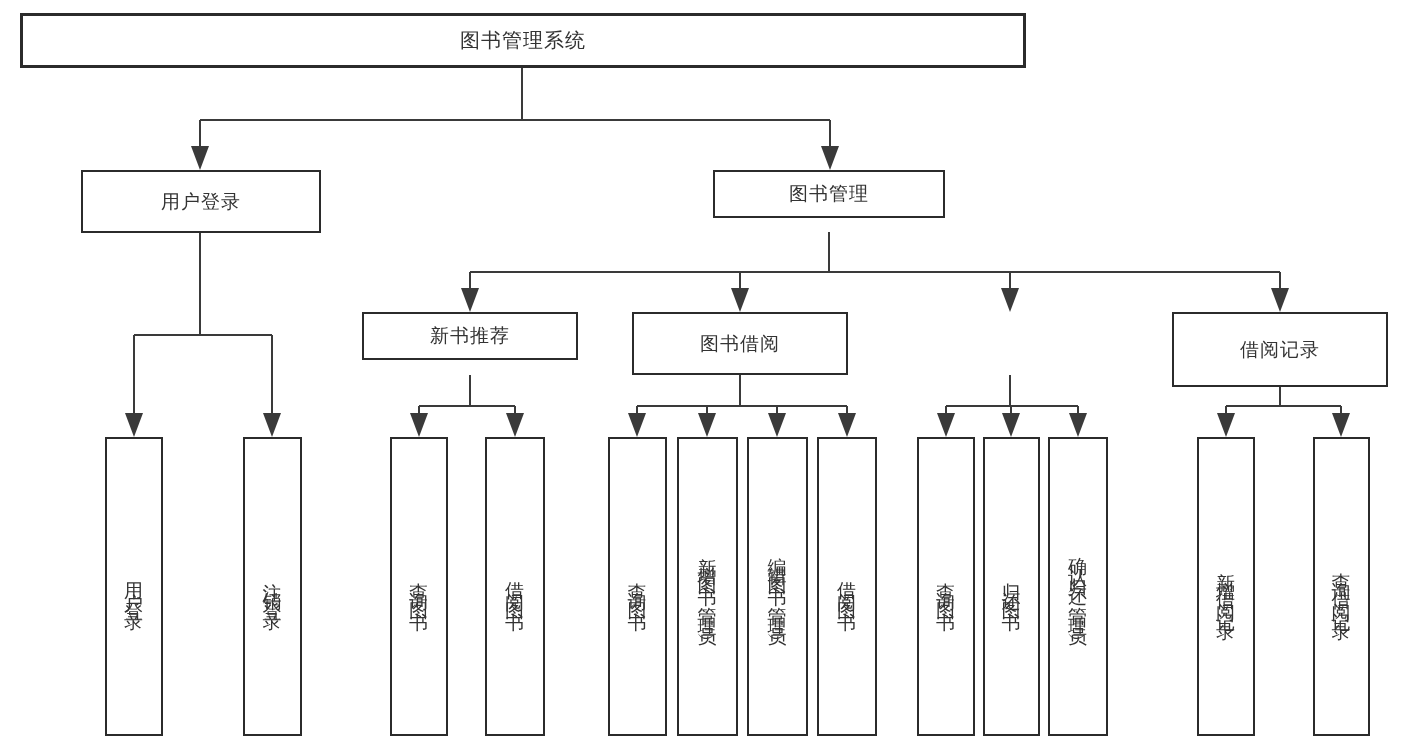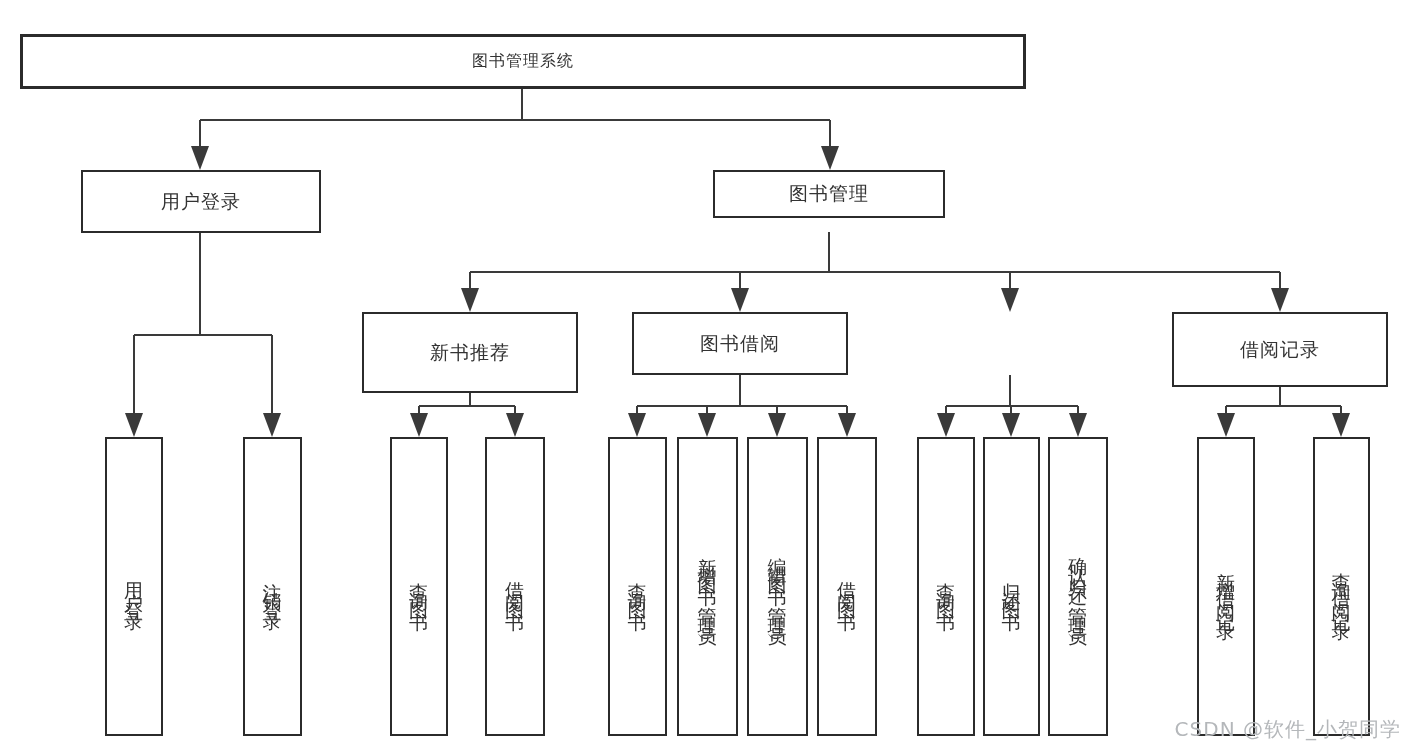--- a/index.html
+++ b/index.html
@@ -6,21 +6,21 @@
   .canvas {
     position:relative; width:1405px; height:747px; background:#ffffff;
     font-family:"DejaVu Sans","Liberation Sans",sans-serif; color:#333333;
     overflow:hidden;
   }
   .box {
     position:absolute; box-sizing:border-box; background:#ffffff;
     border:2px solid #2b2b2b; display:flex; align-items:center; justify-content:center;
     font-size:19px; color:#333333; z-index:2; letter-spacing:1px;
   }
-  .root { border-width:3px; font-size:16px;margin-top:21px; }
+  .root { border-width:3px; font-size:20px; }
   .vbox span {
     writing-mode:vertical-lr; text-orientation:mixed;
     letter-spacing:10px; line-height:1; display:block;
   }
   .vline { position:absolute; width:2px; margin-left:-1px; background:#3a3a3a; z-index:1; }
   .hline { position:absolute; height:2px; margin-top:-1px; background:#3a3a3a; z-index:1; }
   .arr {
     position:absolute; width:0; height:0; margin-left:-9px; z-index:3;
     border-left:9px solid transparent; border-right:9px solid transparent;
     border-top:24px solid #3a3a3a;
@@ -92,21 +92,21 @@
   <div class="vline" style="left:1226px;top:406px;height:10px"></div>
   <div class="vline" style="left:1341px;top:406px;height:10px"></div>
   <div class="arr" style="left:1226px;top:413px"></div>
   <div class="arr" style="left:1341px;top:413px"></div>
 
   <div class="box root" style="left:20px;top:13px;width:1006px;height:55px">图书管理系统</div>
 
   <div class="box" style="left:81px;top:170px;width:240px;height:63px">用户登录</div>
   <div class="box" style="left:713px;top:170px;width:232px;height:48px">图书管理</div>
 
-  <div class="box" style="left:362px;top:312px;width:216px;height:81px">新书推荐</div>
+  <div class="box" style="left:362px;top:312px;width:216px;height:48px">新书推荐</div>
   <div class="box" style="left:632px;top:312px;width:216px;height:63px">图书借阅</div>
   <div class="box" style="left:1172px;top:312px;width:216px;height:75px">借阅记录</div>
 
   <div class="box vbox" style="left:105px;top:437px;width:58px;height:299px">
     <span>用户登录</span>
     </div>
   <div class="box vbox" style="left:243px;top:437px;width:59px;height:299px">
     <span>注销登录</span>
     </div>
 
@@ -140,15 +140,14 @@
     <span>确认归还（管理员）</span>
     </div>
 
   <div class="box vbox" style="left:1197px;top:437px;width:58px;height:299px">
     <span>新增借阅记录</span>
     </div>
   <div class="box vbox" style="left:1313px;top:437px;width:57px;height:299px">
     <span>查询借阅记录</span>
     </div>
 
-  <div class="watermark">CSDN @软件_小贺同学</div>
 
 </div>
 
 </body></html>

